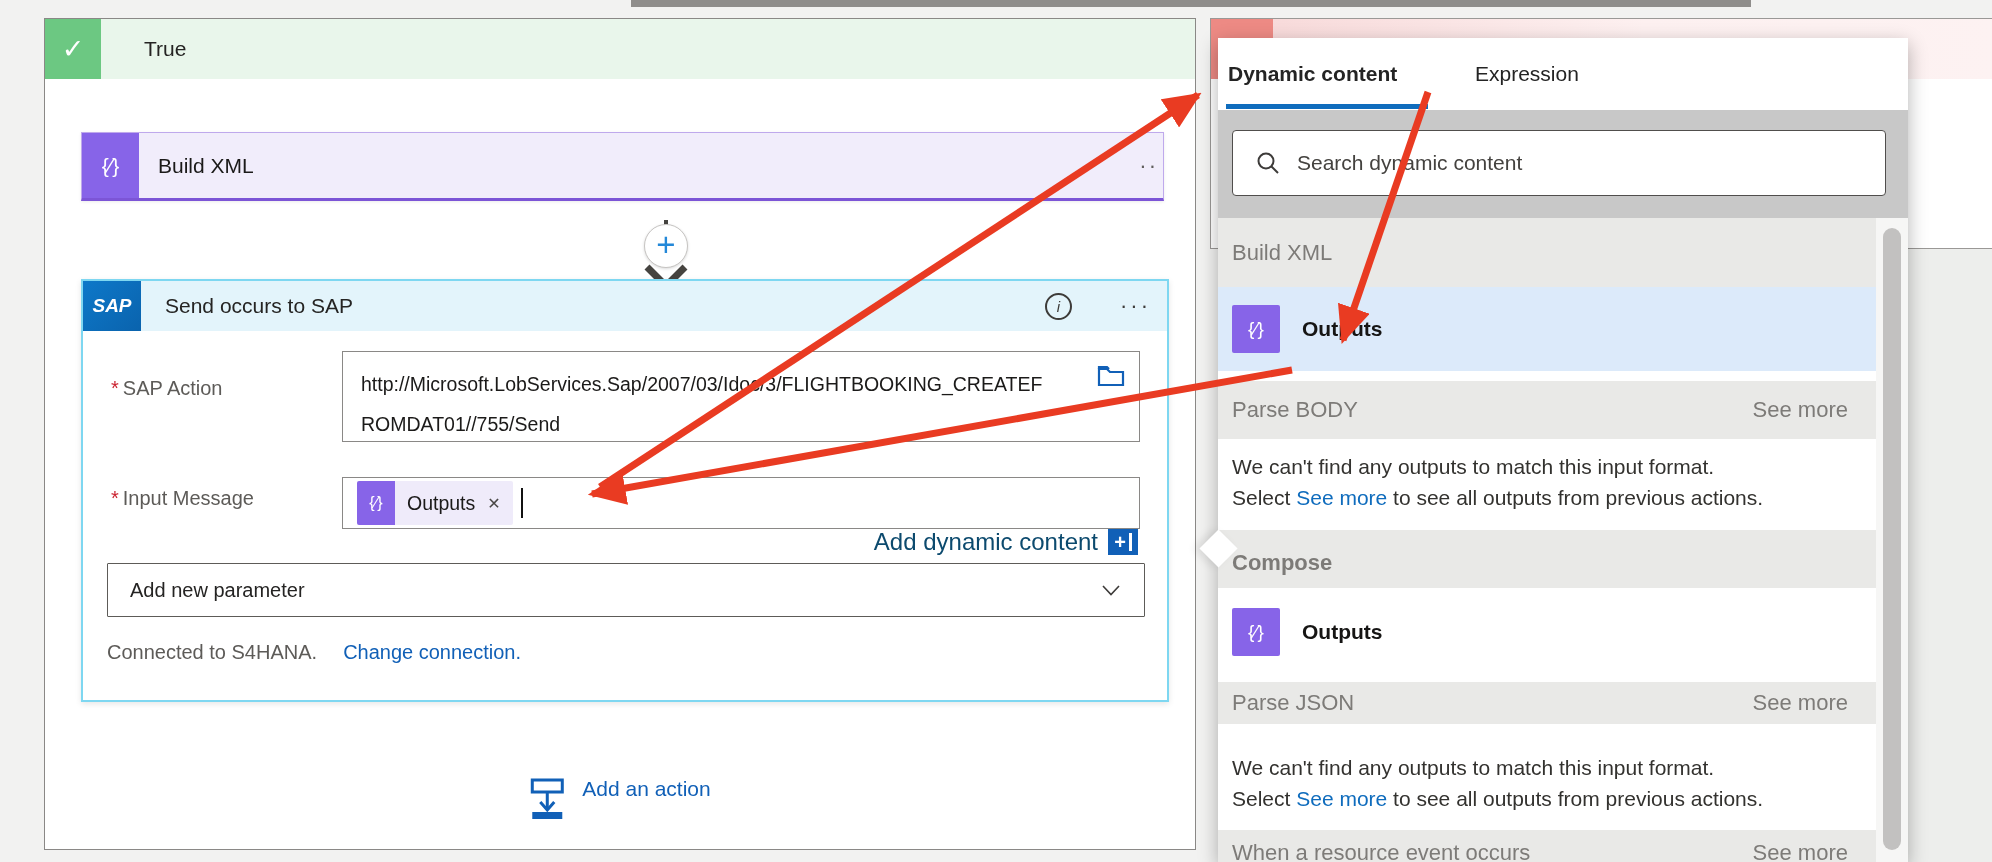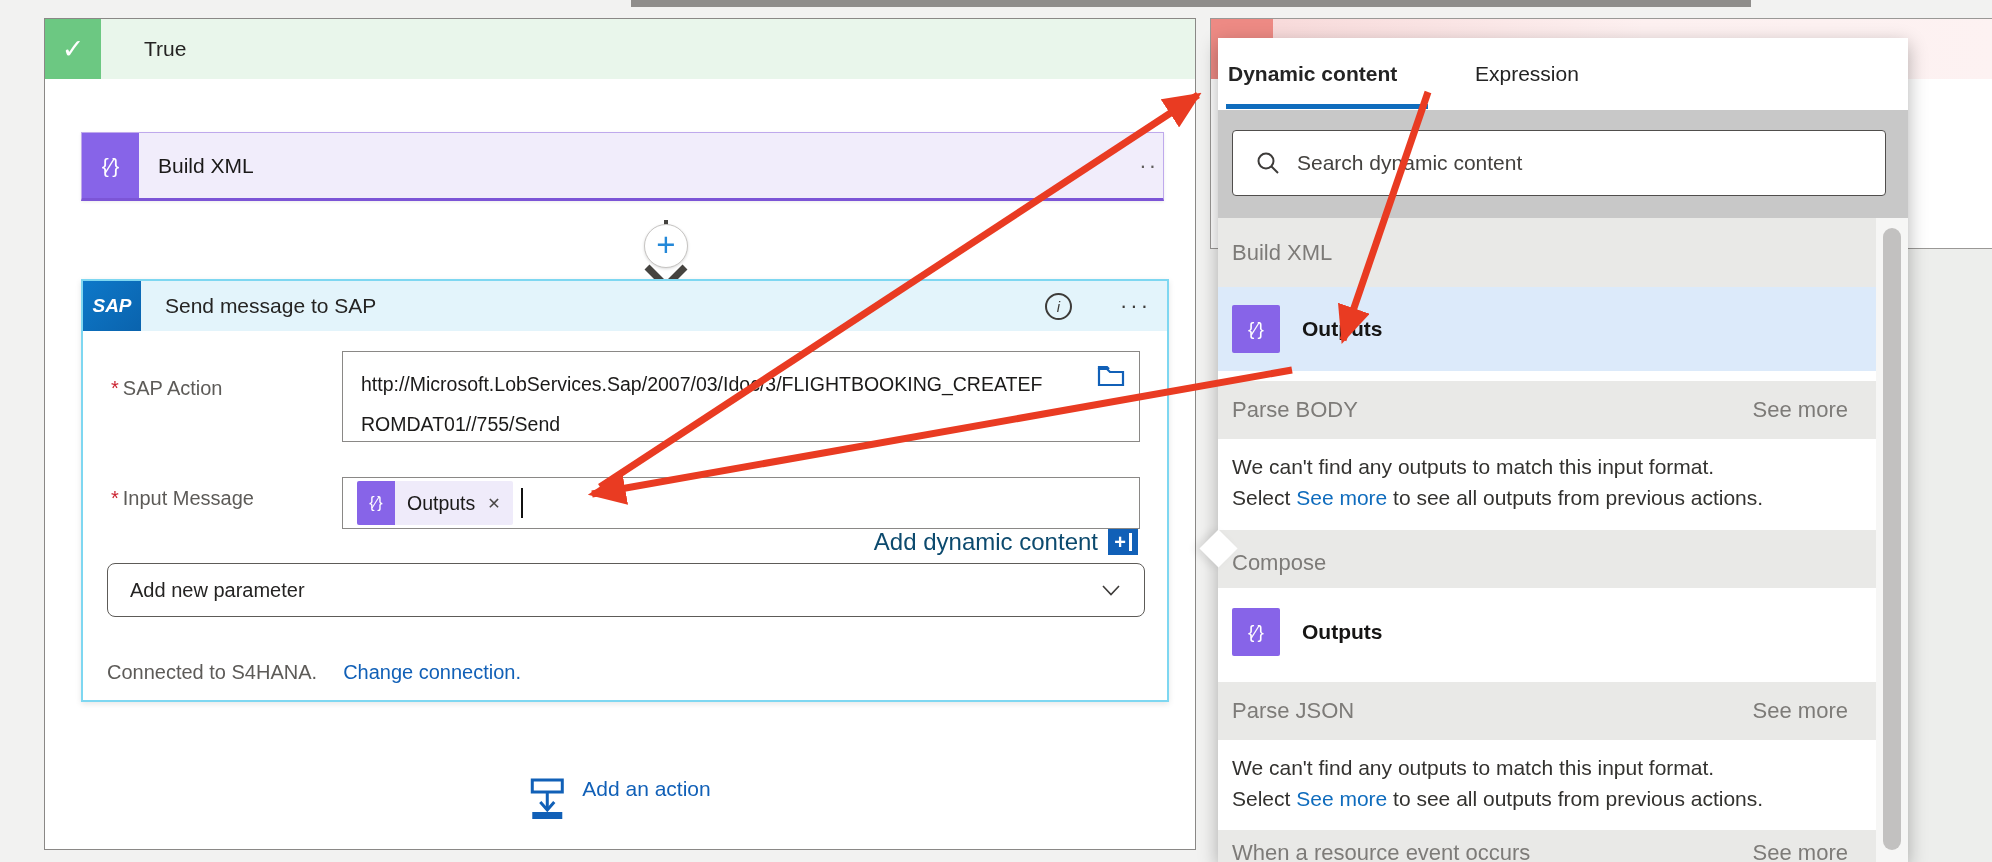--- a/index.html
+++ b/index.html
@@ -61,23 +61,23 @@
   .tok-icon { width:38px; border-radius:2px 0 0 2px; font-size:16px; }
   .tok-body { background:#efebfa; display:flex; align-items:center; padding:0 12px; font-size:19.5px; color:#1b1a19; border-radius:0 2px 2px 0; }
   .tok-x { margin-left:12px; color:#4a4846; font-size:16px; cursor:pointer; }
   .caret { width:2px; height:30px; background:#111; margin-left:8px; }
   .adc-row { position:absolute; right:29px; top:247px; display:flex; align-items:center; gap:10px; }
   .adc-link { color:#0c4a6e; font-size:24px; cursor:pointer; }
   .adc-plus { width:30px; height:26px; background:#1160b7; color:#fff; display:flex; align-items:center;
     justify-content:center; font-size:20px; font-weight:bold; gap:3px; }
   .adc-plus i { display:block; width:3px; height:18px; background:#fff; }
   .dropdown { position:absolute; left:24px; top:282px; width:1038px; height:54px; border:1px solid #5d5b58;
-    border-radius:8px; display:flex; align-items:center; padding:0 24px 0 22px; font-size:20px; color:#252423; background:#fff;gap:12px; }
+    border-radius:1px; display:flex; align-items:center; padding:0 24px 0 22px; font-size:20px; color:#252423; background:#fff;gap:12px; }
   .dd-chev { margin-left:auto; }
-  .conn-row { position:absolute; left:24px; top:380px; font-size:20px; color:#5d5b58; }
+  .conn-row { position:absolute; left:24px; top:360px; font-size:20px; color:#5d5b58; }
   .conn-row .link { color:#1160b7; margin-left:26px; cursor:pointer; }
 
   
   .add-action { position:absolute; left:50%; transform:translateX(-50%); top:758px; display:flex; align-items:flex-start; gap:17px; cursor:pointer; }
   .add-action-label { color:#1160b7; font-size:21px; }
 
   
   .panel { left:1218px; top:38px; width:690px; height:824px; background:#fff; box-shadow:0 6px 18px rgba(0,0,0,.30); }
   .beak { position:absolute; left:-13px; top:497px; width:27px; height:27px; background:#fff;
     transform:rotate(45deg); box-shadow:-4px 4px 8px rgba(0,0,0,.10); z-index:3; }
@@ -143,21 +143,21 @@
       <line x1="40" y1="0" x2="40" y2="46" stroke="#45433f" stroke-width="4"></line>
       <path d="M21 47 L40 66 L59 47" fill="none" stroke="#45433f" stroke-width="7"></path>
     </svg>
     <div class="abs plus-circle">
       <span>+</span>
     </div>
 
     <div class="sap-card">
       <div class="sap-header">
         <div class="sap-logo">SAP</div>
-        <div class="sap-title">Send message to SAP</div>
+        <div class="sap-title">Send occurs to SAP</div>
         <div class="spacer"></div>
         <div class="info-ic">
             <span>i</span>
           </div>
         <div class="card-menu">···</div>
       </div>
 
       <div class="flabel" style="top:96px">
         <span class="req">*</span><span>SAP Action</span>
       </div>
@@ -249,32 +249,32 @@
     <div class="band" style="top:343px; height:58px;">
       <span>Parse BODY</span>
       <span class="see">See more</span>
     </div>
 
     <div class="msg" style="top:401px; height:91px;">
       <div>We can't find any outputs to match this input format.</div>
       <div><span>Select </span><span class="link">See more</span><span> to see all outputs from previous actions.</span></div>
     </div>
 
-    <div class="band" style="top:492px; height:66px;">
+    <div class="band" style="top:492px; height:66px;font-weight:bold;">
       <span>Compose</span>
     </div>
 
     <div class="prow" style="top:550px; height:88px; background:#fff;">
       <div class="code-sq ic">
           <span>{∕}</span>
         </div>
       <div class="lbl">Outputs</div>
     </div>
 
-    <div class="band" style="top:644px; height:58px;">
+    <div class="band" style="top:644px; height:42px;">
       <span>Parse JSON</span>
       <span class="see">See more</span>
     </div>
 
     <div class="msg" style="top:702px; height:90px;">
       <div>We can't find any outputs to match this input format.</div>
       <div><span>Select </span><span class="link">See more</span><span> to see all outputs from previous actions.</span></div>
     </div>
 
     <div class="band" style="top:792px; height:44px; align-items:flex-start; padding-top:10px;">

